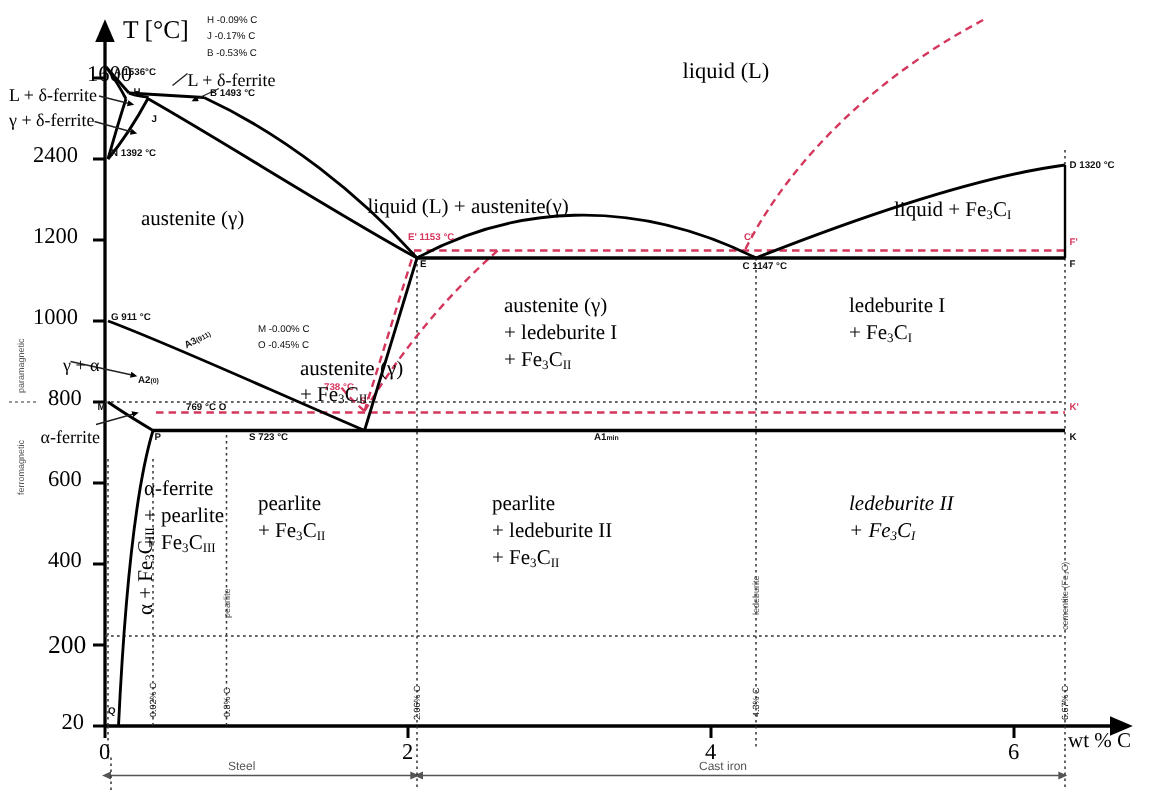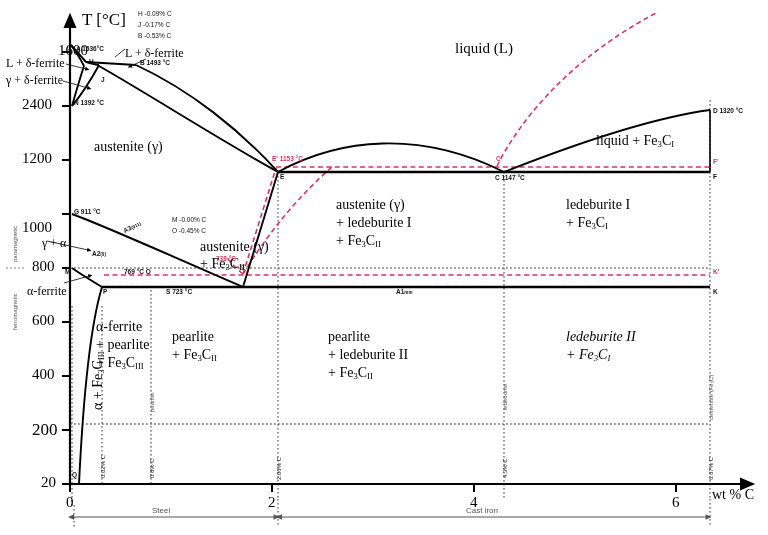--- a/index.html
+++ b/index.html
@@ -150,21 +150,21 @@
     <line x1="6" y1="268" x2="26" y2="268" stroke-dasharray="2,2"></line>
   </g>
 </svg>
 
 <div class="lbl serif" style="left:82px;top:10px;font-size:17px;text-align:right;">T [°C]</div>
 <div class="lbl serif" style="left:712px;top:487px;font-size:14px;">wt % C</div>
 
 <div class="lbl serif" style="left:22px;top:42px;font-size:15px;margin-left:36px;">1600</div>
 <div class="lbl serif" style="left:22px;top:96px;font-size:15px;">2400</div>
 <div class="lbl serif" style="left:22px;top:150px;font-size:15px;">1200</div>
-<div class="lbl serif" style="left:22px;top:219px;font-size:15px;">1000</div>
+<div class="lbl serif" style="left:22px;top:204px;font-size:15px;">1000</div>
 <div class="lbl serif" style="left:32px;top:258px;font-size:15px;">800</div>
 <div class="lbl serif" style="left:32px;top:312px;font-size:15px;">600</div>
 <div class="lbl serif" style="left:32px;top:366px;font-size:15px;">400</div>
 <div class="lbl serif" style="left:32px;top:420px;font-size:17px;">200</div>
 <div class="lbl serif" style="left:41px;top:474px;font-size:15px;">20</div>
 
 <div class="lbl serif" style="left:66px;top:494px;font-size:15px;">0</div>
 <div class="lbl serif" style="left:268px;top:494px;font-size:15px;">2</div>
 <div class="lbl serif" style="left:470px;top:494px;font-size:15px;">4</div>
 <div class="lbl serif" style="left:672px;top:494px;font-size:15px;">6</div>
@@ -197,20 +197,21 @@
 <div class="lbl tiny7 red" style="left:713px;top:158px;font-weight:bold;">F'</div>
 <div class="lbl tiny7" style="left:713px;top:288px;font-weight:bold;">K</div>
 <div class="lbl tiny7 red" style="left:713px;top:268px;font-weight:bold;">K'</div>
 <div class="lbl tiny7" style="left:72px;top:471px;font-weight:bold;">Q</div>
 
 <div class="lbl serif" style="left:455px;top:40px;font-size:15px;">liquid (L)</div>
 <div class="lbl serif" style="left:125px;top:46px;font-size:12px;">L + δ-ferrite</div>
 <div class="lbl serif" style="left:6px;top:56px;font-size:12px;">L + δ-ferrite</div>
 <div class="lbl serif" style="left:6px;top:73px;font-size:12px;">γ + δ-ferrite</div>
 <div class="lbl serif" style="left:94px;top:139px;font-size:14px;">austenite (γ)</div>
+<div class="lbl serif" style="left:245px;top:131px;font-size:14px;">liquid (L) + austenite(γ)</div>
 <div class="lbl serif" style="left:42px;top:236px;font-size:12px;">γ + α</div>
 <div class="lbl serif" style="left:27px;top:284px;font-size:12px;">α-ferrite</div>
 
 <div class="lbl serif" style="left:596px;top:133px;font-size:14px;">liquid + Fe<sub>3</sub>C<sub>I</sub></div>
 
 <div class="lbl serif" style="left:200px;top:238px;font-size:14px;line-height:17px;">austenite (γ)<br>+ Fe<sub>3</sub>C<sub>II</sub></div>
 
 <div class="lbl serif" style="left:336px;top:196px;font-size:14px;line-height:18px;">austenite (γ)<br>+ ledeburite I<br>+ Fe<sub>3</sub>C<sub>II</sub></div>
 
 <div class="lbl serif" style="left:566px;top:196px;font-size:14px;line-height:18px;">ledeburite I<br>+ Fe<sub>3</sub>C<sub>I</sub></div>

